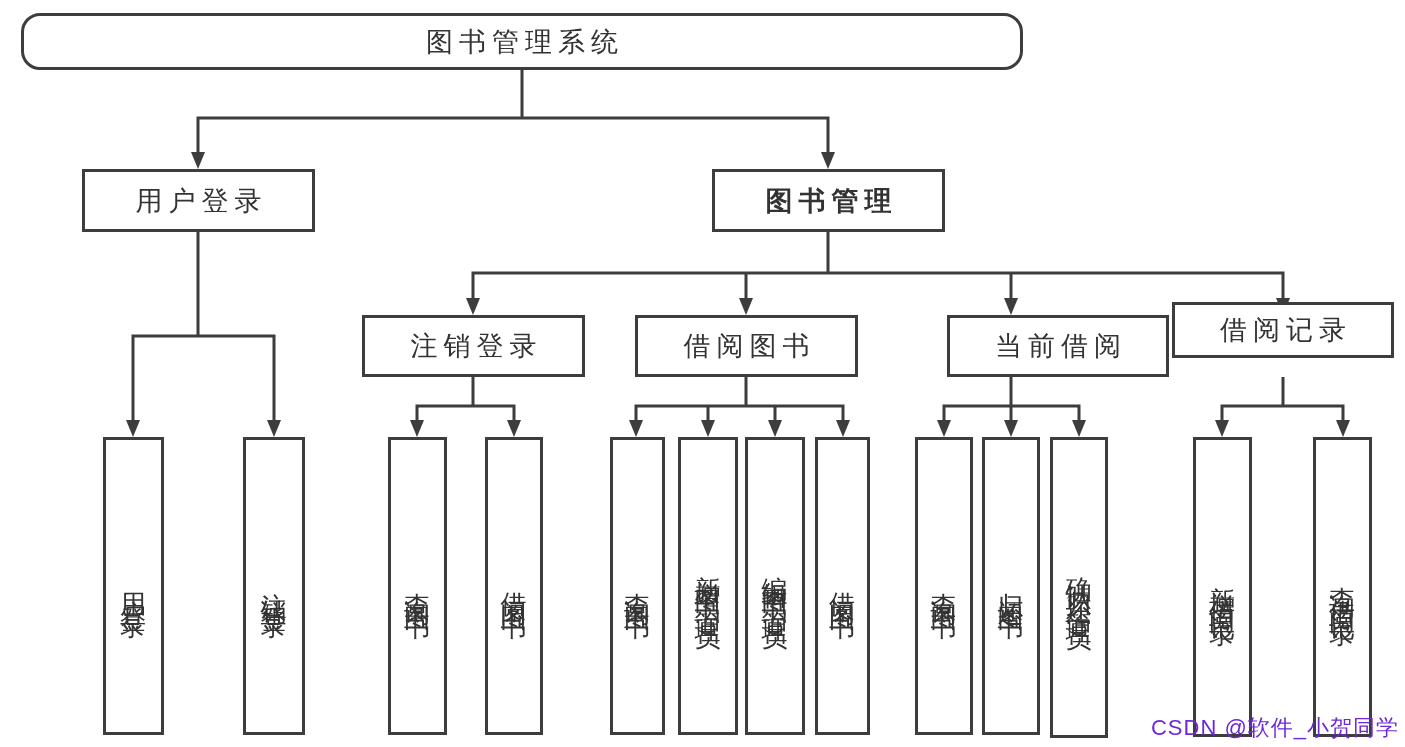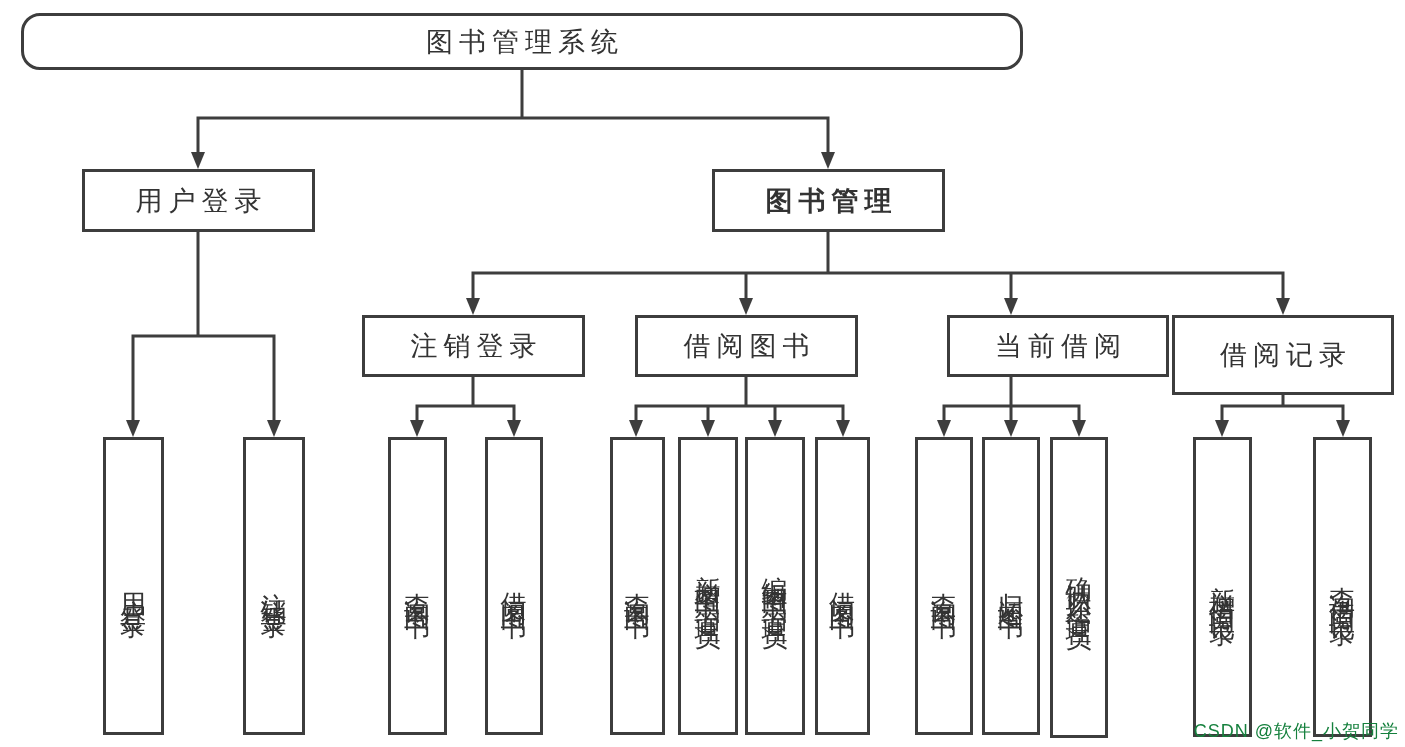--- a/index.html
+++ b/index.html
@@ -18,21 +18,21 @@
   }
   .node.hbox span{
     font-size:27px;letter-spacing:6px;text-indent:6px;white-space:nowrap;
   }
   .node.leaf span{
     writing-mode:vertical-rl;text-orientation:mixed;
     font-size:26px;line-height:1;letter-spacing:7px;
   }
   .watermark{
     position:absolute;z-index:3;right:6px;bottom:4px;
-    font-size:18px;color:#15803d;letter-spacing:1px;white-space:nowrap;
+    font-size:22px;color:#6d28d9;letter-spacing:1px;white-space:nowrap;
   }
 </style>
 </head>
 <body>
 
 <div class="stage">
 
   <svg class="wires" width="1405" height="747" viewBox="0 0 1405 747">
     <g stroke="#3d3d3d" stroke-width="3" fill="none">
 
@@ -86,21 +86,21 @@
 
   <div class="node hbox" style="left:362px;top:315px;width:223px;height:62px;">
     <span>注销登录</span>
   </div>
   <div class="node hbox" style="left:635px;top:315px;width:223px;height:62px;">
     <span>借阅图书</span>
   </div>
   <div class="node hbox" style="left:900px;top:315px;width:222px;height:62px;margin-left:47px;">
     <span>当前借阅</span>
   </div>
-  <div class="node hbox" style="left:1172px;top:315px;width:222px;height:80px;">
+  <div class="node hbox" style="left:1172px;top:302px;width:222px;height:56px;">
     <span>借阅记录</span>
   </div>
 
   <div class="node leaf" style="left:103px;top:437px;width:61px;height:298px;">
     <span>用户登录</span>
   </div>
   <div class="node leaf" style="left:243px;top:437px;width:62px;height:298px;">
     <span>注销登录</span>
   </div>
 

